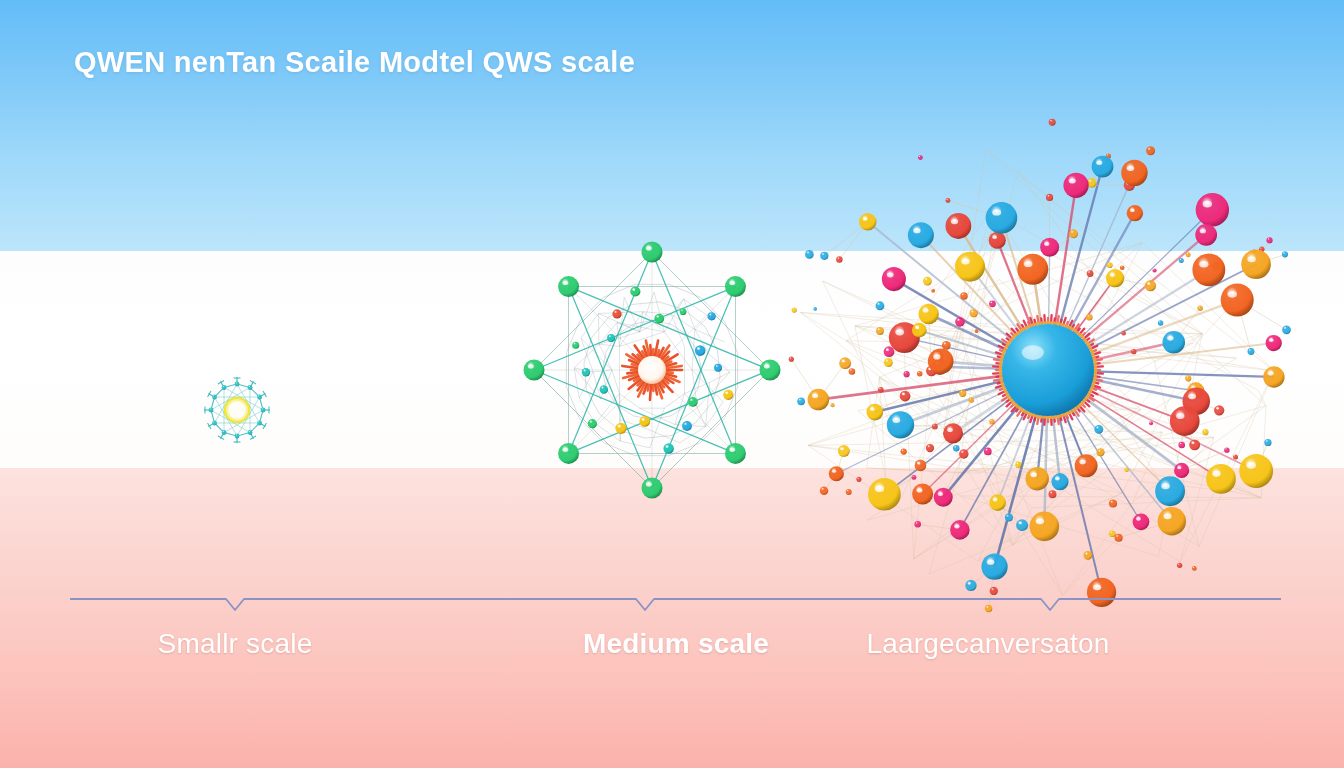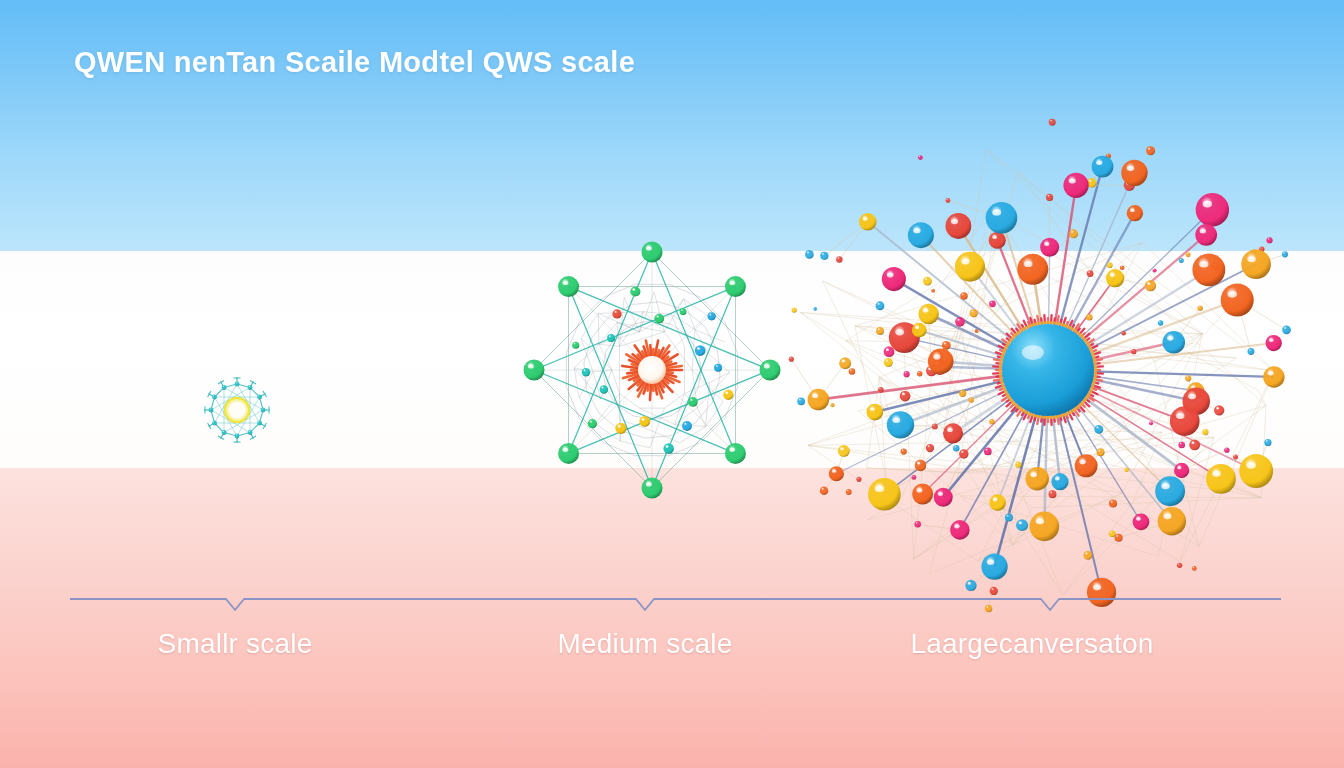--- a/index.html
+++ b/index.html
@@ -2043,16 +2043,16 @@
         <circle cx="285" cy="285" r="46" fill="url(#bighub)"></circle>
         <ellipse cx="269.82" cy="267.52" rx="11.04" ry="7.36" fill="#ffffff" opacity="0.55"></ellipse>
       </svg>
     </div>
 
   <svg class="axis-svg" id="axis-svg" viewBox="0 0 1344 768">
       <path d="M 70 599 L 226 599 L 235 610 L 244 599 L 636 599 L 645 610 L 654 599 L 1041 599 L 1050 610 L 1059 599 L 1281 599" fill="none" stroke="#8a93c4" stroke-width="1.8" stroke-linejoin="round"></path>
     </svg>
 
   <div class="scale-label" id="label-small" style="left: 235px;">Smallr scale</div>
-  <div class="scale-label" id="label-medium" style="left: 645px;">Medium scale</div>
-  <div class="scale-label" id="label-large" style="left: 1032px;">Laargecanversaton</div>
+  <div class="scale-label" id="label-medium" style="left: 676px; font-weight: bold;">Medium scale</div>
+  <div class="scale-label" id="label-large" style="left: 988px;">Laargecanversaton</div>
 
 </div>
 
 </body></html>

